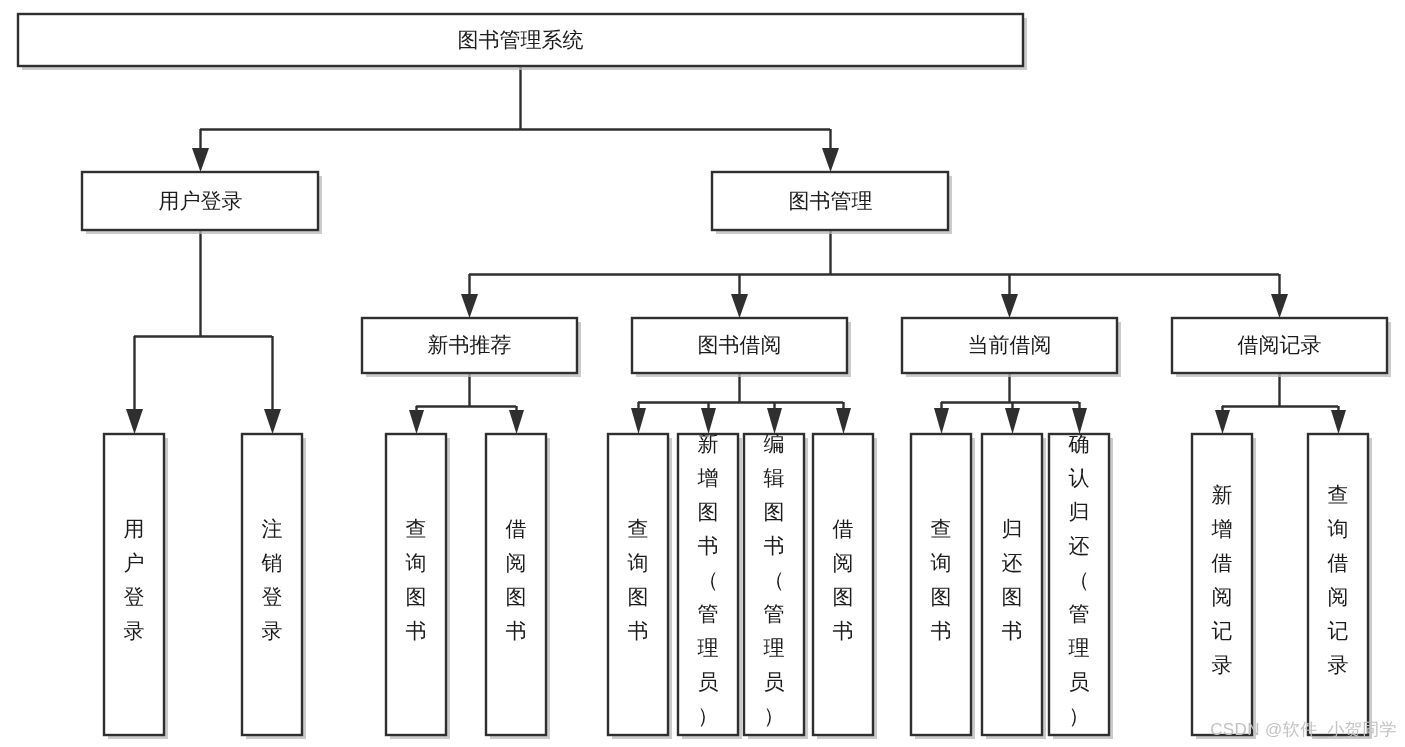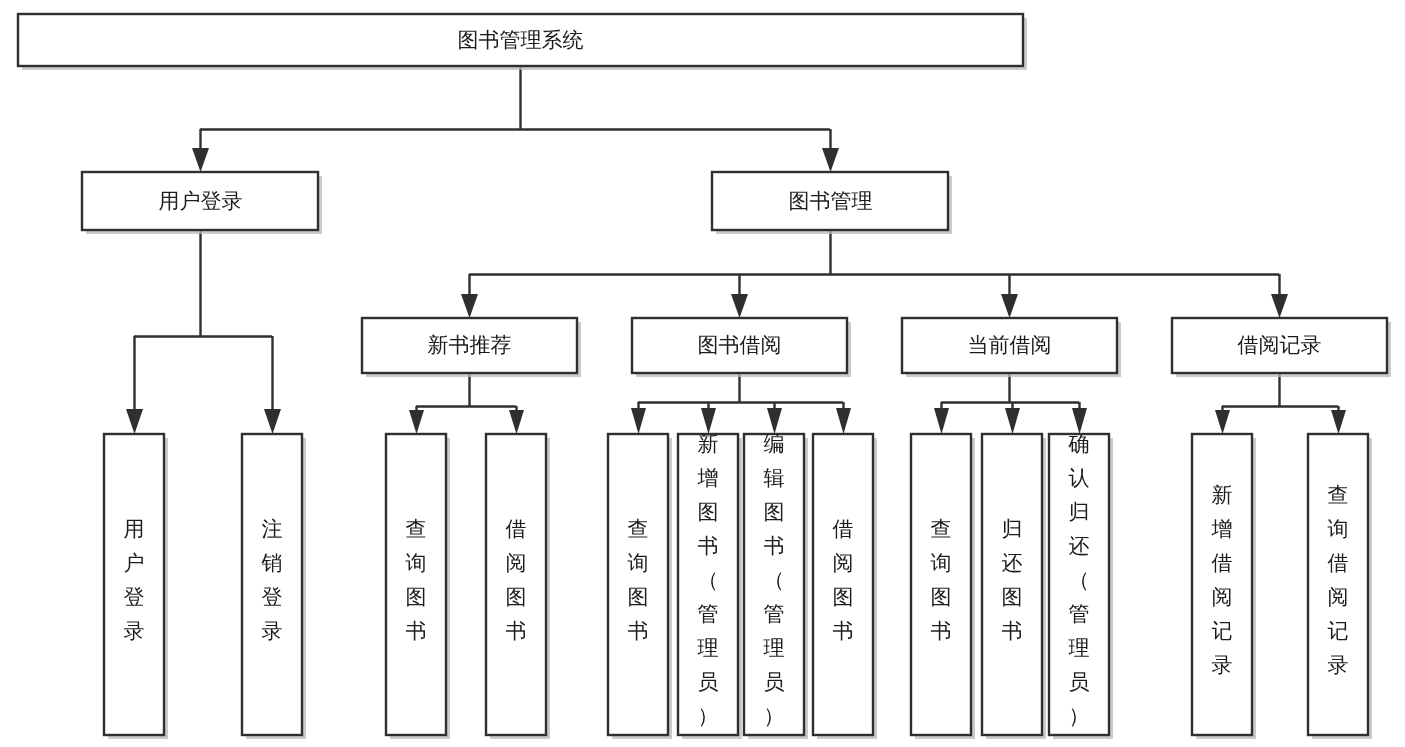--- a/index.html
+++ b/index.html
@@ -243,13 +243,14 @@
         </g>
         <g>
           <rect class="node-shadow" x="1312" y="438" width="60" height="301"></rect>
           <rect class="node-box" x="1308" y="434" width="60" height="301"></rect>
           <text class="node-label-vertical"><tspan x="1338" y="501.5">查</tspan><tspan x="1338" y="535.5">询</tspan><tspan x="1338" y="569.5">借</tspan><tspan x="1338" y="603.5">阅</tspan><tspan x="1338" y="637.5">记</tspan><tspan x="1338" y="671.5">录</tspan></text>
         </g>
       </g>
 
   </svg>
 
+  <div class="watermark-text">CSDN @软件_小贺同学</div>
 </div>
 
 </body></html>

